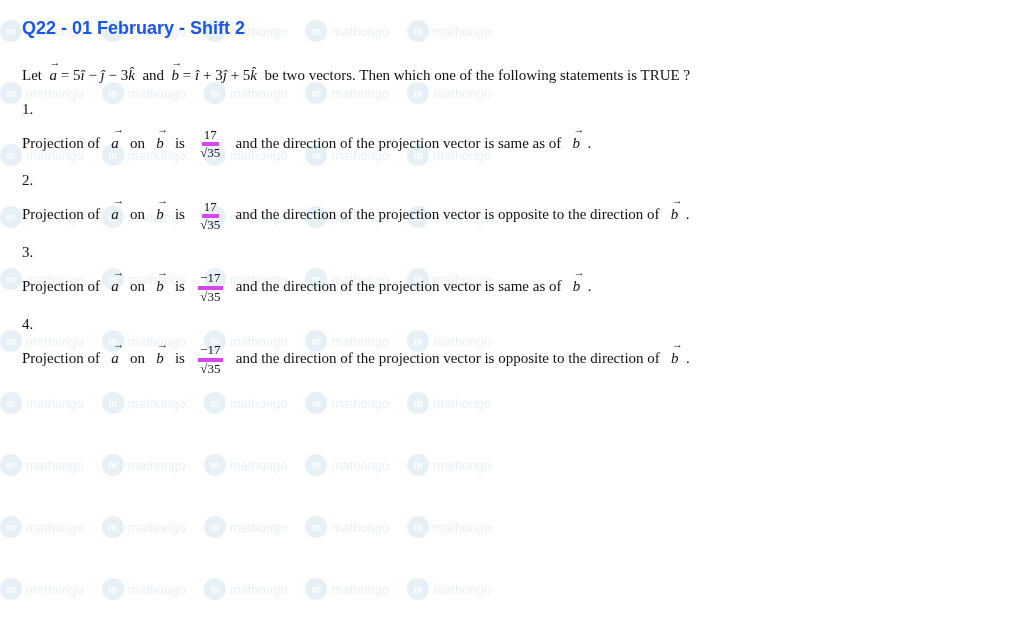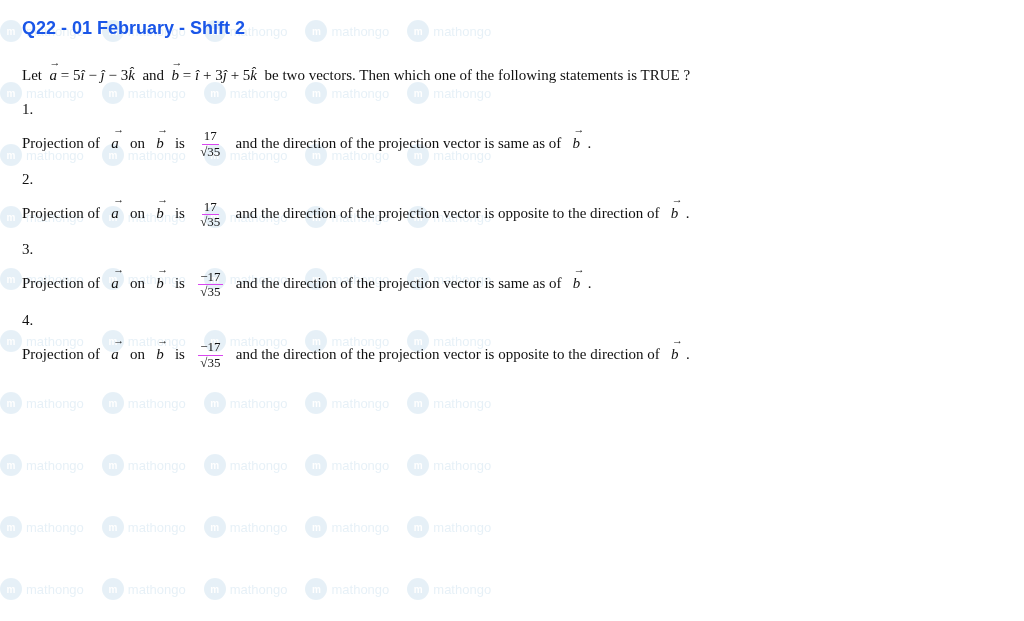--- a/index.html
+++ b/index.html
@@ -90,21 +90,21 @@
     .frac {
       display: inline-flex;
       flex-direction: column;
       align-items: center;
       vertical-align: middle;
       margin: 0 2px;
       font-size: 13px;
       line-height: 1.1;
     }
     .frac .num {
-      border-bottom: 1px solid #d946ef;
+      border-bottom: 4px solid #d946ef;
       padding: 0 2px;
       text-align: center;
     }
     .frac .den {
       padding: 0 2px;
       text-align: left;
     }
   </style>
 </head>
 <body>

